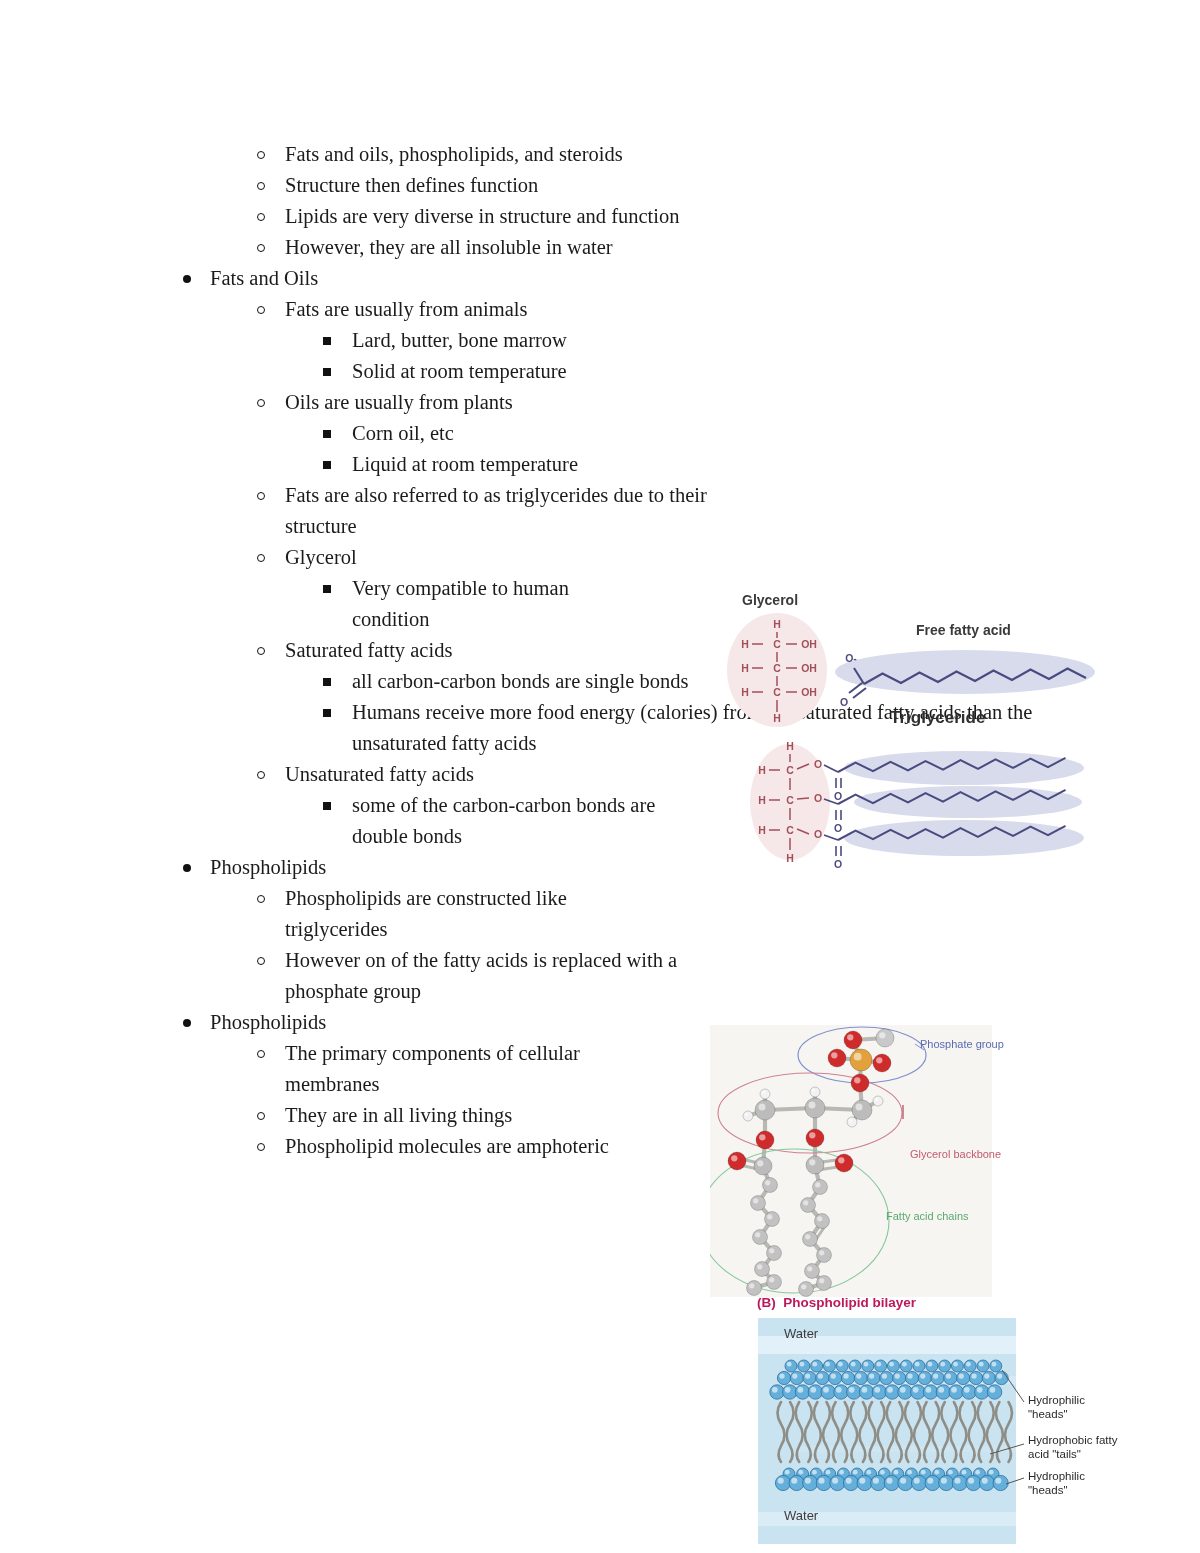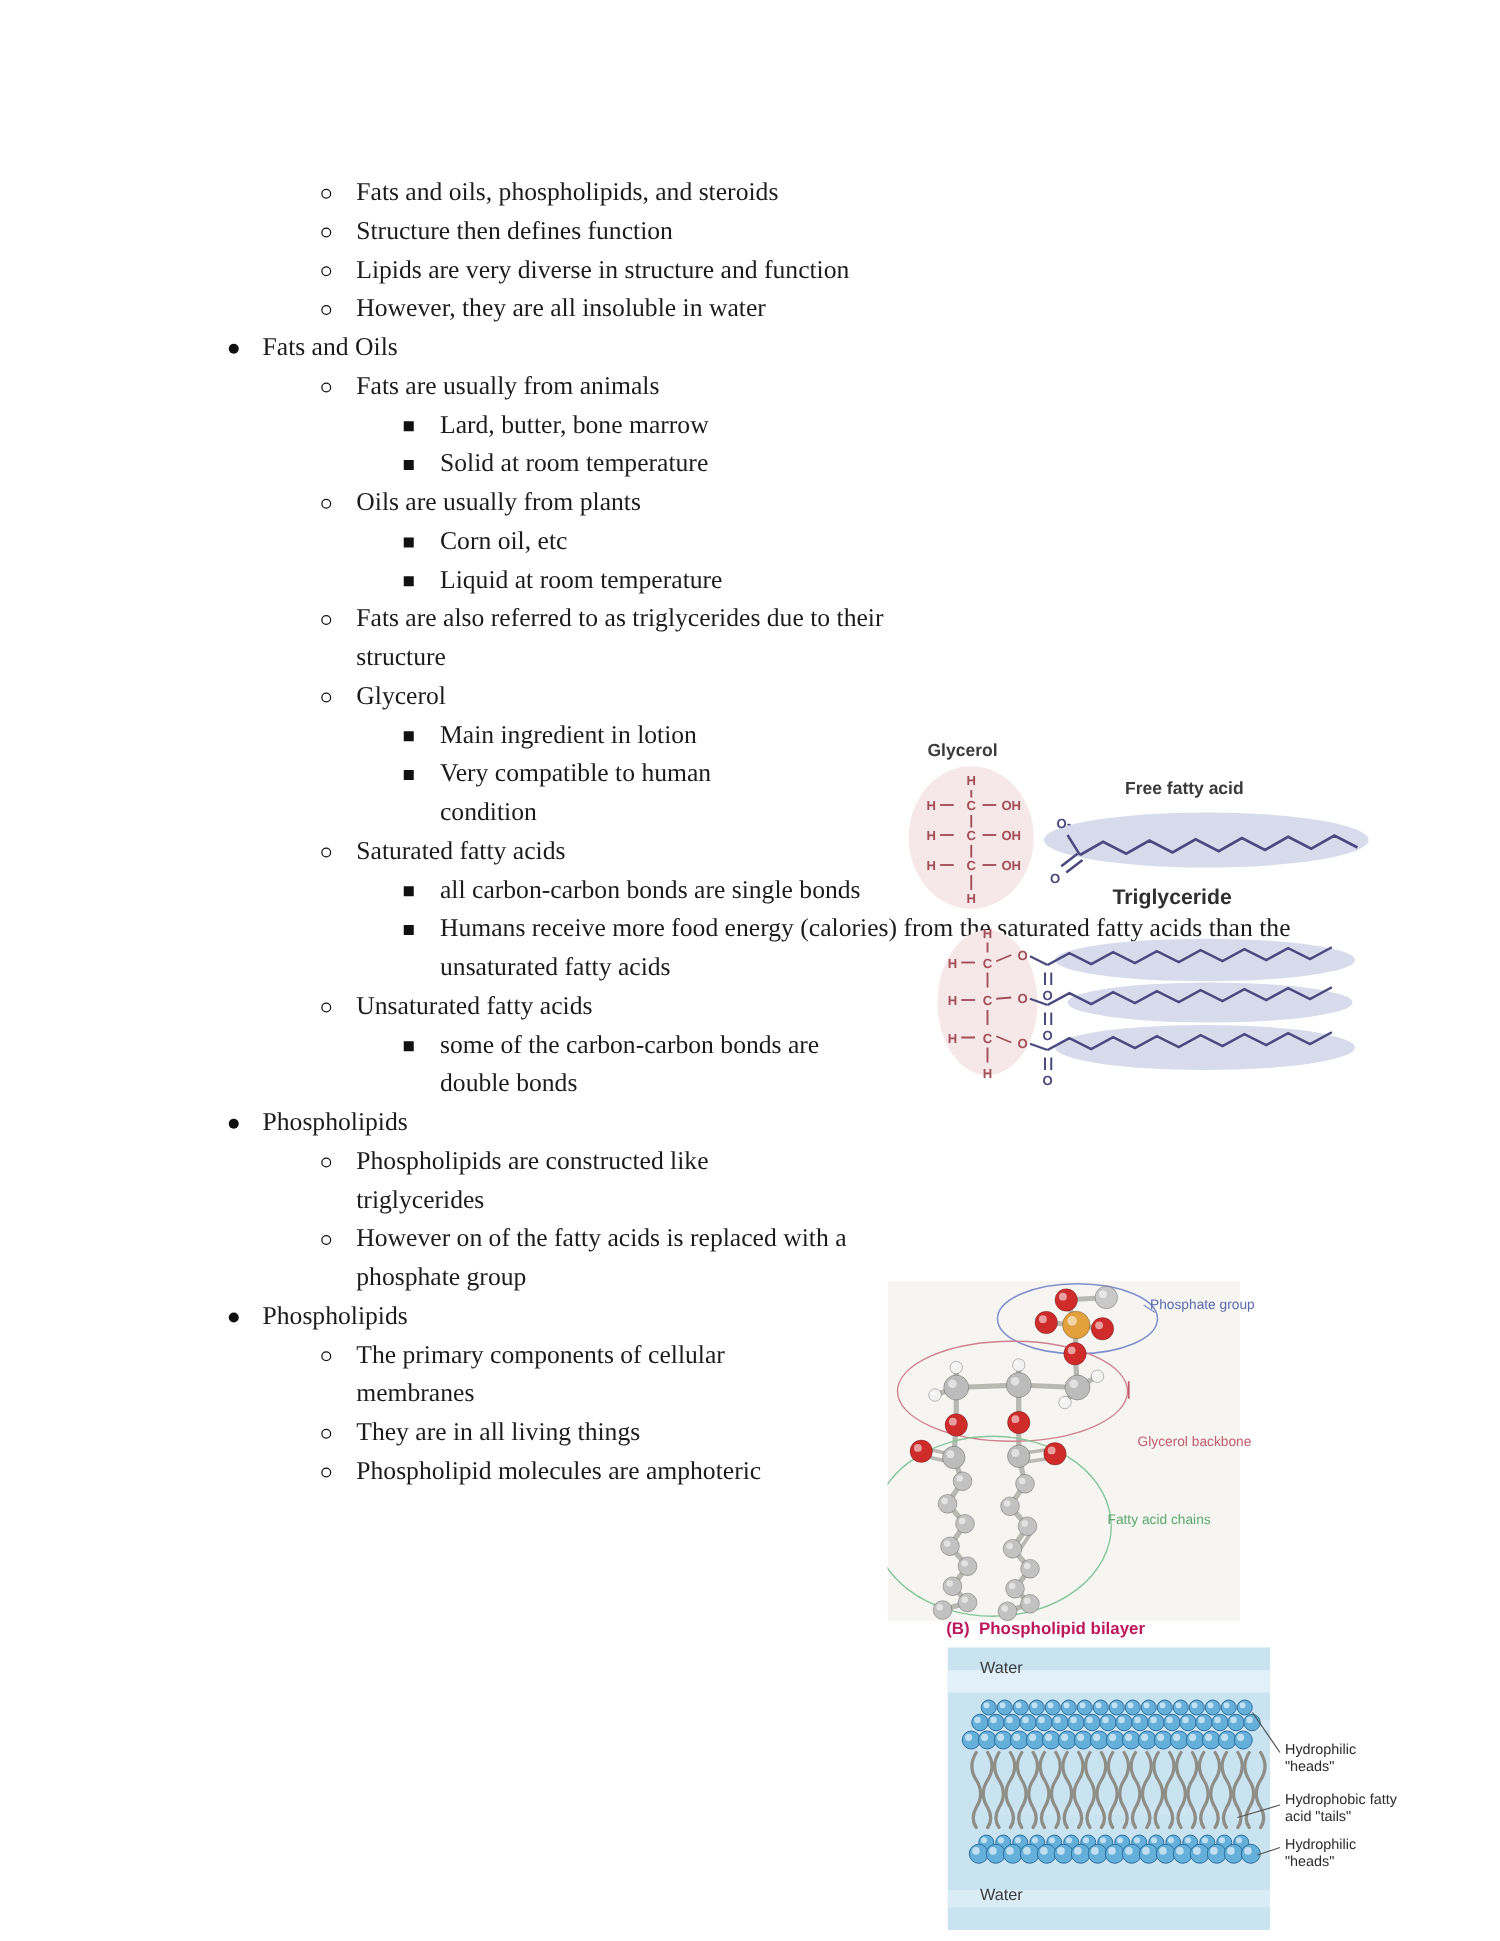--- a/index.html
+++ b/index.html
@@ -15,21 +15,21 @@
   li.l1::before{content:'';position:absolute;left:8px;top:12px;width:8px;height:8px;border-radius:50%;background:#111;}
   li.l2::before{content:'';position:absolute;left:82px;top:12px;width:6px;height:6px;border-radius:50%;border:1.6px solid #111;background:#fff;}
   li.l3::before{content:'';position:absolute;left:148px;top:12px;width:8px;height:8px;background:#111;}
   li.mt{margin-top:31px;}
   
   .fig{position:absolute;}
   .fig svg{position:absolute;left:0;top:0;}
   .figlabel{position:absolute;font-family:"Liberation Sans",sans-serif;}
   .b{font-weight:bold;}
   #fig1-glyc{left:30px;top:2px;font-size:14px;color:#3a3a3a;}
-  #fig1-ffa{left:188px;top:32px;font-size:14px;color:#3a3a3a;}
+  #fig1-ffa{left:204px;top:32px;font-size:14px;color:#3a3a3a;}
   #fig1-tri{left:178px;top:118px;font-size:17px;color:#2f2f2f;}
   #fig2-phos{left:210px;top:13px;width:100px;font-size:11px;color:#5b6ab0;}
   #fig2-glyc{left:200px;top:79px;width:120px;font-size:11px;color:#c25b6e;margin-top:44px;}
   #fig2-fat{left:176px;top:185px;width:110px;font-size:11px;color:#5aa96e;}
   .caption{position:absolute;left:757px;top:1295px;font-family:"Liberation Sans",sans-serif;
            font-size:13.5px;font-weight:bold;color:#be185d;}
   .waterlabel{font-size:13px;color:#3c3c3c;}
   #fig3-water-top{left:26px;top:10px;}
   #fig3-water-bot{left:26px;top:192px;}
   .bilabel{font-size:11.5px;line-height:1.2;color:#2a2a2a;}
@@ -49,21 +49,20 @@
     <li class="l2">However, they are all insoluble in water</li>
     <li class="l1">Fats and Oils</li>
     <li class="l2">Fats are usually from animals</li>
     <li class="l3">Lard, butter, bone marrow</li>
     <li class="l3">Solid at room temperature</li>
     <li class="l2">Oils are usually from plants</li>
     <li class="l3">Corn oil, etc</li>
     <li class="l3">Liquid at room temperature</li>
     <li class="l2" style="max-width:440px">Fats are also referred to as triglycerides due to their structure</li>
     <li class="l2">Glycerol</li>
-    <li class="l3">Main ingredient in lotion</li>
     <li class="l3" style="max-width:265px">Very compatible to human condition</li>
     <li class="l2">Saturated fatty acids</li>
     <li class="l3" style="max-width:340px">all carbon-carbon bonds are single bonds</li>
     <li class="l3" style="max-width:700px">Humans receive more food energy (calories) from the saturated fatty acids than the unsaturated fatty acids</li>
     <li class="l2">Unsaturated fatty acids</li>
     <li class="l3" style="max-width:305px">some of the carbon-carbon bonds are double bonds</li>
     <li class="l1">Phospholipids</li>
     <li class="l2" style="max-width:360px">Phospholipids are constructed like triglycerides</li>
     <li class="l2" style="max-width:400px">However on of the fatty acids is replaced with a phosphate group</li>
     <li class="l1 mt">Phospholipids</li>

